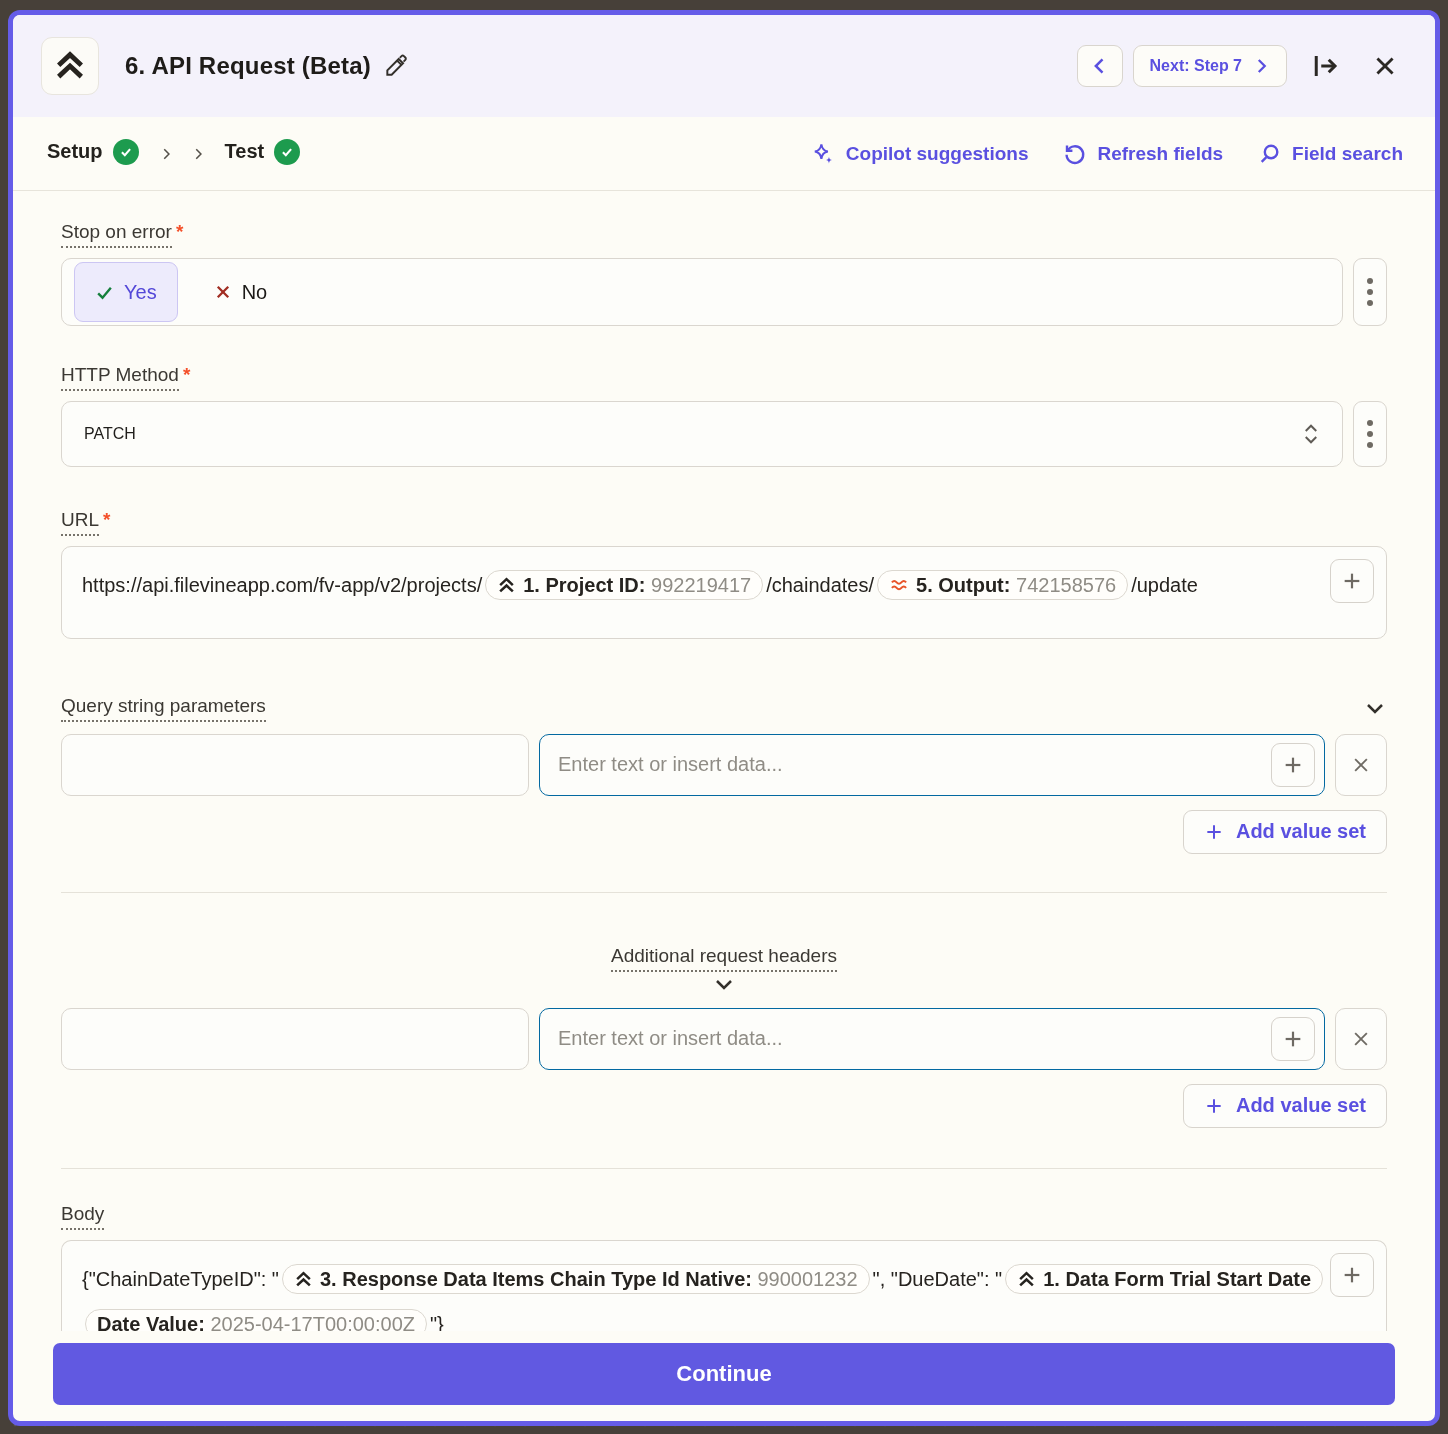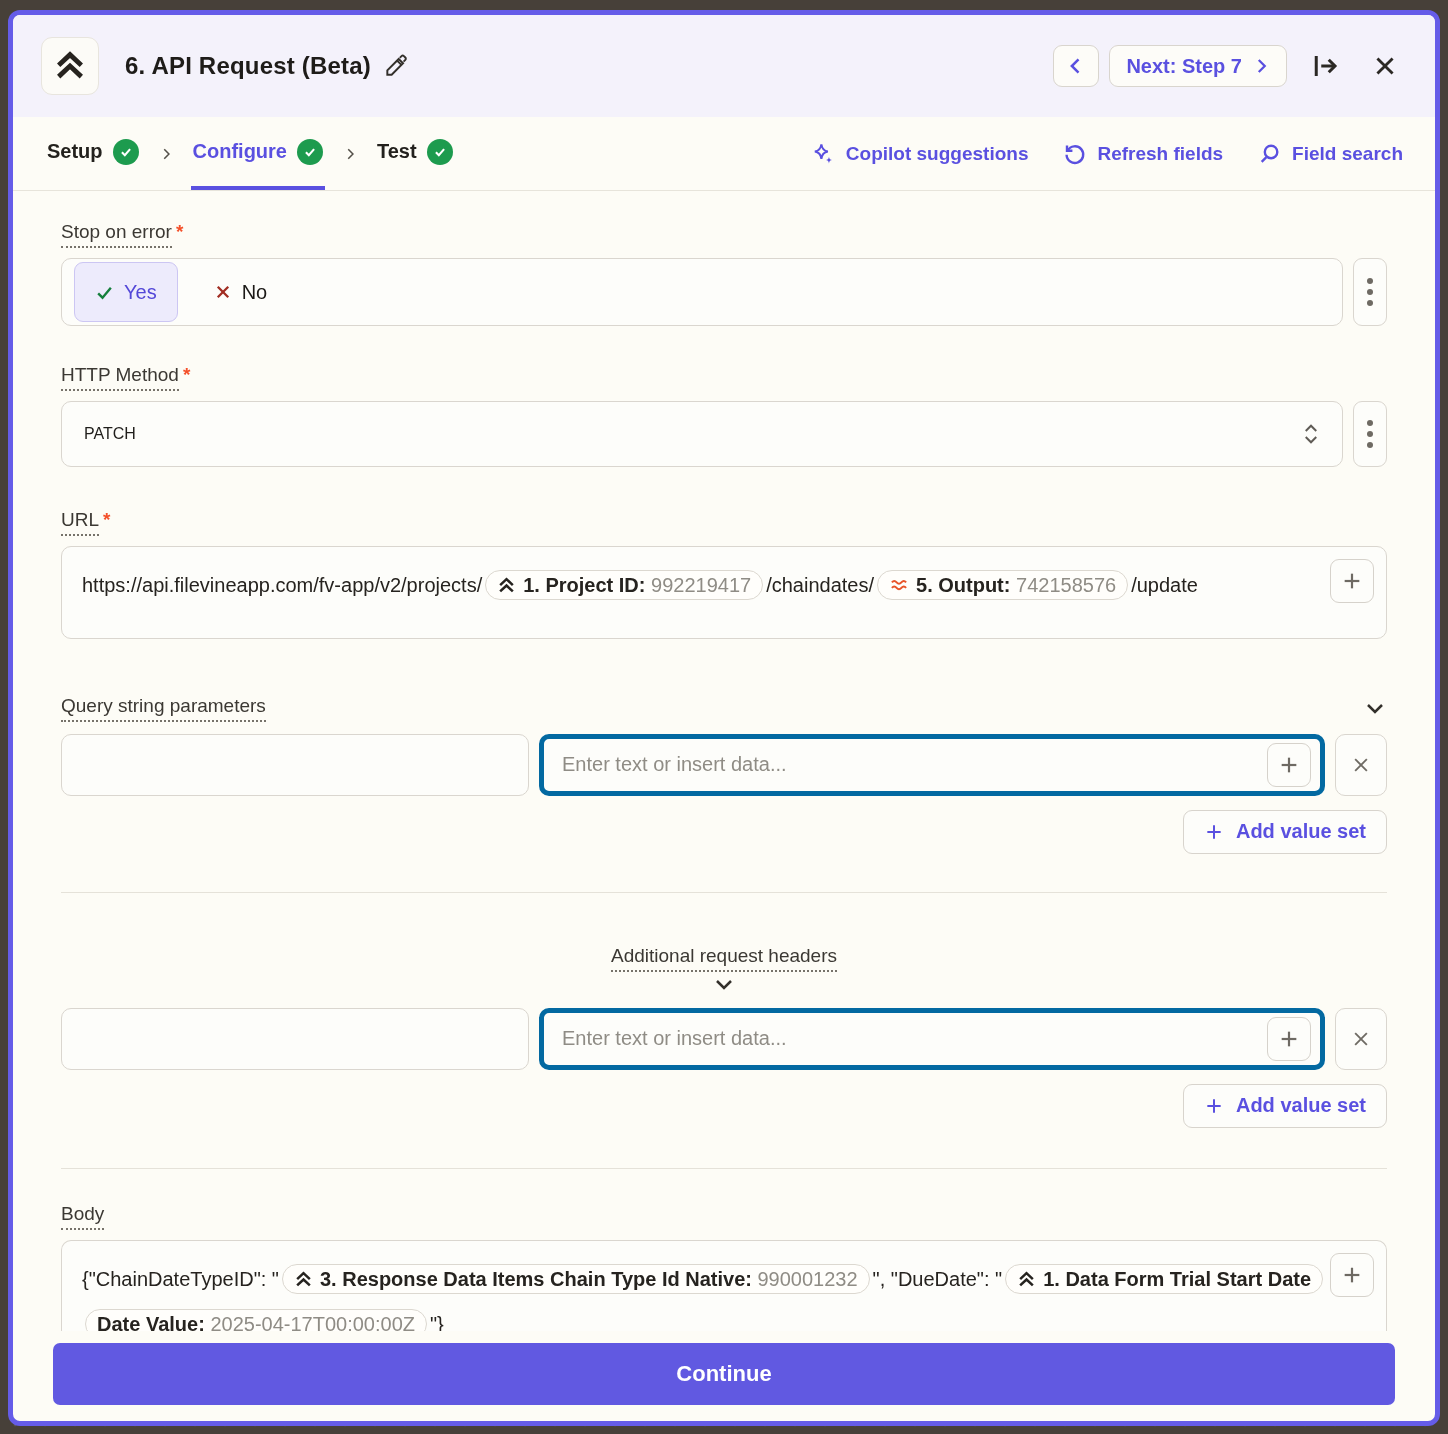--- a/index.html
+++ b/index.html
@@ -28,21 +28,21 @@
   }
   .title { font-size:24px; font-weight:700; color:#1e1c19; margin-left:26px; letter-spacing:.2px; }
   .edit-btn { margin-left:12px; display:flex; align-items:center; cursor:pointer; }
   .header-right { margin-left:auto; display:flex; align-items:center; gap:10px; }
   .nav-btn {
     height:42px; border:1px solid #d9d5ce; border-radius:9px; background:#fdfcf8;
     display:flex; align-items:center; justify-content:center; cursor:pointer;
   }
   .nav-back { width:46px; }
   .nav-next { padding:0 16px; gap:10px; }
-  .nav-next span { color:#5a50e0; font-size:20px; font-weight:700; }
+  .nav-next span { color:#5a50e0; font-size:16px; font-weight:700; }
   .icon-btn { width:44px; height:44px; display:flex; align-items:center; justify-content:center; cursor:pointer; margin-left:6px; }
   
   .tabbar {
     display:flex; align-items:stretch; padding:0 32px; border-bottom:1px solid #e7e4db;
     flex:0 0 auto; height:74px; background:#fdfcf6;
   }
   .tabs { display:flex; align-items:center; gap:18px; }
   .tab { display:flex; align-items:center; gap:10px; font-size:20px; font-weight:700; color:#23211d; cursor:pointer; height:100%; border-bottom:4px solid transparent; padding:0 2px; }
   .tab.active { color:#5a50e0; border-bottom-color:#5a50e0; }
   .tab-sep { color:#545049; display:flex; align-items:center; }
@@ -85,21 +85,21 @@
     padding:3px 11px; margin:0 3px; white-space:normal;
     box-decoration-break:clone; -webkit-box-decoration-break:clone;
   }
   .pill .p-ico { display:inline-block; vertical-align:-3px; margin-right:7px; }
   .pill b { font-weight:700; color:#26231f; }
   .pill .p-val { color:#8f8c85; word-break:break-all; }
   .body-box { border-bottom:none; border-radius:10px 10px 0 0; height:122px; overflow:hidden; }
   
   .kv-row { display:flex; gap:10px; align-items:stretch; }
   .kv-key { flex:0 0 468px; height:62px; border:1px solid #dad6cf; border-radius:10px; background:#fdfdfa; font-size:20px; padding:0 18px; color:#26231f; outline:none; font-family:"Liberation Sans",sans-serif; }
-  .kv-val { flex:1; border:5px solid #0369a1; border-radius:10px; background:#fdfdfa; display:flex; align-items:center; padding:0 9px 0 18px; }
+  .kv-val { flex:1; border:1px solid #0369a1; border-radius:10px; background:#fdfdfa; display:flex; align-items:center; padding:0 9px 0 18px; }
   .kv-val .ph { color:#8f8c85; font-size:20px; flex:1; }
   .remove-btn { flex:0 0 52px; border:1px solid #dad6cf; border-radius:10px; background:#fdfdfa; display:flex; align-items:center; justify-content:center; cursor:pointer; }
   .addset-row { display:flex; justify-content:flex-end; }
   .addset-btn { display:flex; align-items:center; gap:12px; border:1px solid #d8d4cd; border-radius:9px; background:#fdfdfa; padding:0 20px; height:44px; color:#5a50e0; font-size:20px; font-weight:700; cursor:pointer; }
   .divider { border-top:1px solid #e5e2d9; }
   .chev-collapse { cursor:pointer; display:flex; }
   
   .continue-btn {
     margin:12px -8px 16px -8px; height:62px; border:none; border-radius:7px;
     background:#6159e1; color:#ffffff; font-size:22px; font-weight:700;
@@ -163,28 +163,20 @@
           <svg width="14" height="14" viewBox="0 0 24 24" fill="none" stroke="#ffffff" stroke-width="3.6">
               <path d="M5 12.5 L10 17.5 L19 7"></path>
             </svg>
         </span>
       </div>
       <span class="tab-sep">
         <svg width="14" height="14" viewBox="0 0 24 24" fill="none" stroke="#545049" stroke-width="2.6">
             <path d="M9 4 L17 12 L9 20"></path>
           </svg>
       </span>
-      <div class="tab active">
-        <span>Configure</span>
-        <span class="check-badge">
-          <svg width="14" height="14" viewBox="0 0 24 24" fill="none" stroke="#ffffff" stroke-width="3.6">
-              <path d="M5 12.5 L10 17.5 L19 7"></path>
-            </svg>
-        </span>
-      </div>
       <span class="tab-sep">
         <svg width="14" height="14" viewBox="0 0 24 24" fill="none" stroke="#545049" stroke-width="2.6">
             <path d="M9 4 L17 12 L9 20"></path>
           </svg>
       </span>
       <div class="tab">
         <span>Test</span>
         <span class="check-badge">
           <svg width="14" height="14" viewBox="0 0 24 24" fill="none" stroke="#ffffff" stroke-width="3.6">
               <path d="M5 12.5 L10 17.5 L19 7"></path>

